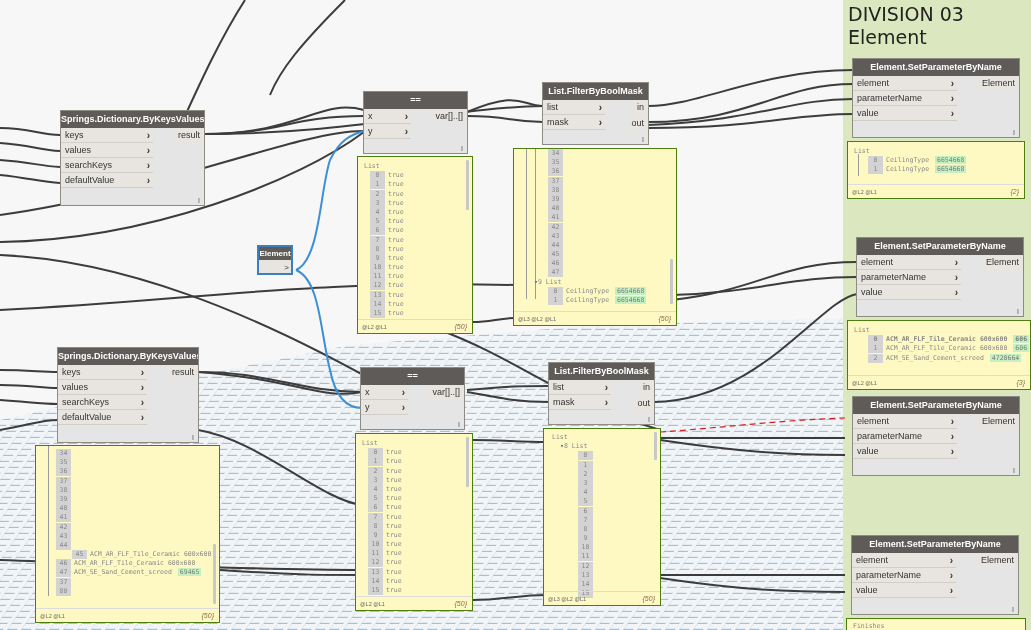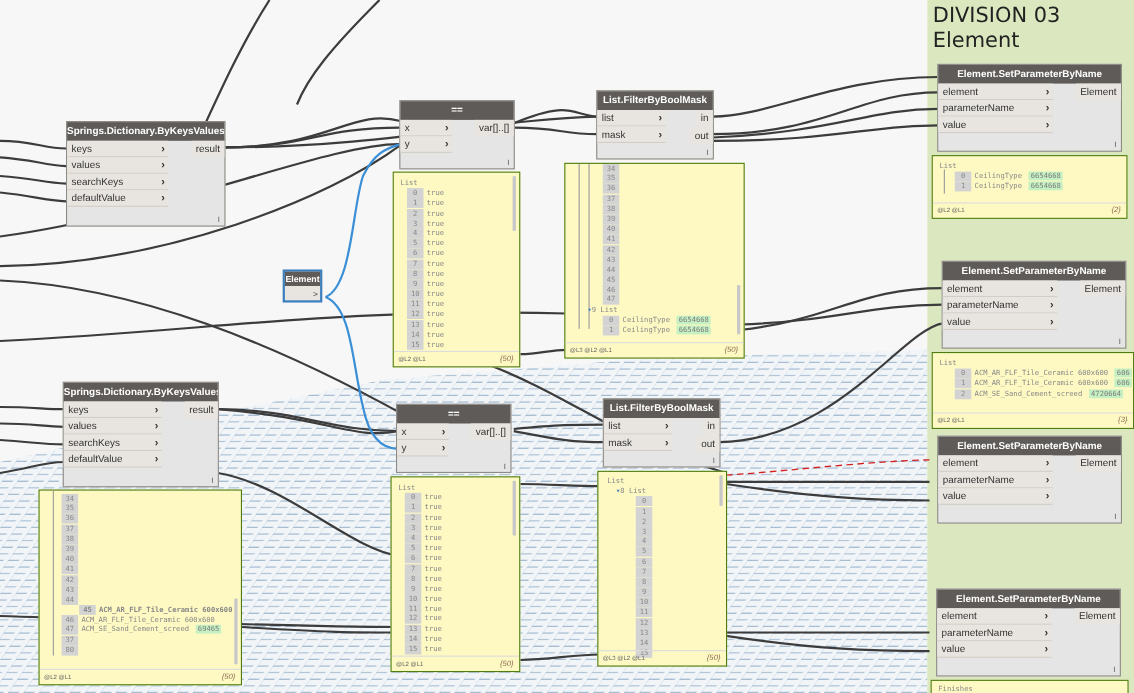--- a/index.html
+++ b/index.html
@@ -260,21 +260,21 @@
         <div class="row" style="padding-left: 0px;"><span class="idx">35</span></div>
         <div class="row" style="padding-left: 0px;"><span class="idx">36</span></div>
         <div class="row" style="padding-left: 0px;"><span class="idx">37</span></div>
         <div class="row" style="padding-left: 0px;"><span class="idx">38</span></div>
         <div class="row" style="padding-left: 0px;"><span class="idx">39</span></div>
         <div class="row" style="padding-left: 0px;"><span class="idx">40</span></div>
         <div class="row" style="padding-left: 0px;"><span class="idx">41</span></div>
         <div class="row" style="padding-left: 0px;"><span class="idx">42</span></div>
         <div class="row" style="padding-left: 0px;"><span class="idx">43</span></div>
         <div class="row" style="padding-left: 0px;"><span class="idx">44</span></div>
-        <div class="row" style="padding-left: 16px; font-weight: bold;"><span class="idx">45</span><span class="val">ACM_AR_FLF_Tile_Ceramic 600x600</span></div>
+        <div class="row" style="padding-left: 16px;"><span class="idx">45</span><span class="val">ACM_AR_FLF_Tile_Ceramic 600x600</span></div>
         <div class="row" style="padding-left: 0px;"><span class="idx">46</span><span class="val">ACM_AR_FLF_Tile_Ceramic 600x600</span></div>
         <div class="row" style="padding-left: 0px;"><span class="idx">47</span><span class="val">ACM_SE_Sand_Cement_screed</span><span class="num">69465</span></div>
         <div class="row" style="padding-left: 0px;"><span class="idx">37</span></div>
         <div class="row" style="padding-left: 0px;"><span class="idx">80</span></div>
       </div>
     <div class="scroll" style="top:98px;height:60px;"></div>
     <div class="pfoot"><span>@L2 @L1</span><span class="cnt">{50}</span></div>
   </div>
 
   <div class="node" style="left:360px;top:367px;width:105px;height:63px;">
@@ -379,21 +379,21 @@
         <div class="port"><span>parameterName</span><span class="chev">›</span></div>
         <div class="port"><span>value</span><span class="chev">›</span></div>
       </div>
       <div class="outport">Element</div>
     </div>
     <div class="foot">I</div>
   </div>
   <div class="preview" style="left:847px;top:320px;width:184px;height:70px;">
     <div class="lst" id="sp2-list">
       <div class="row">List</div>
-    <div class="row" style="padding-left: 14px;"><span class="idx">0</span><span class="val">ACM_AR_FLF_Tile_Ceramic 600x600</span><span class="num">606</span></div>
+    <div class="row" style="padding-left: 14px; font-weight: bold;"><span class="idx">0</span><span class="val">ACM_AR_FLF_Tile_Ceramic 600x600</span><span class="num">606</span></div>
         <div class="row" style="padding-left: 14px;"><span class="idx">1</span><span class="val">ACM_AR_FLF_Tile_Ceramic 600x600</span><span class="num">606</span></div>
         <div class="row" style="padding-left: 14px;"><span class="idx">2</span><span class="val">ACM_SE_Sand_Cement_screed</span><span class="num">4720664</span></div>
       </div>
     <div class="pfoot"><span>@L2 @L1</span><span class="cnt">{3}</span></div>
   </div>
 
   <div class="node" style="left:852px;top:396px;width:168px;height:80px;">
     <div class="hdr">Element.SetParameterByName</div>
     <div class="body">
       <div class="ports-in" style="width:104px;">

